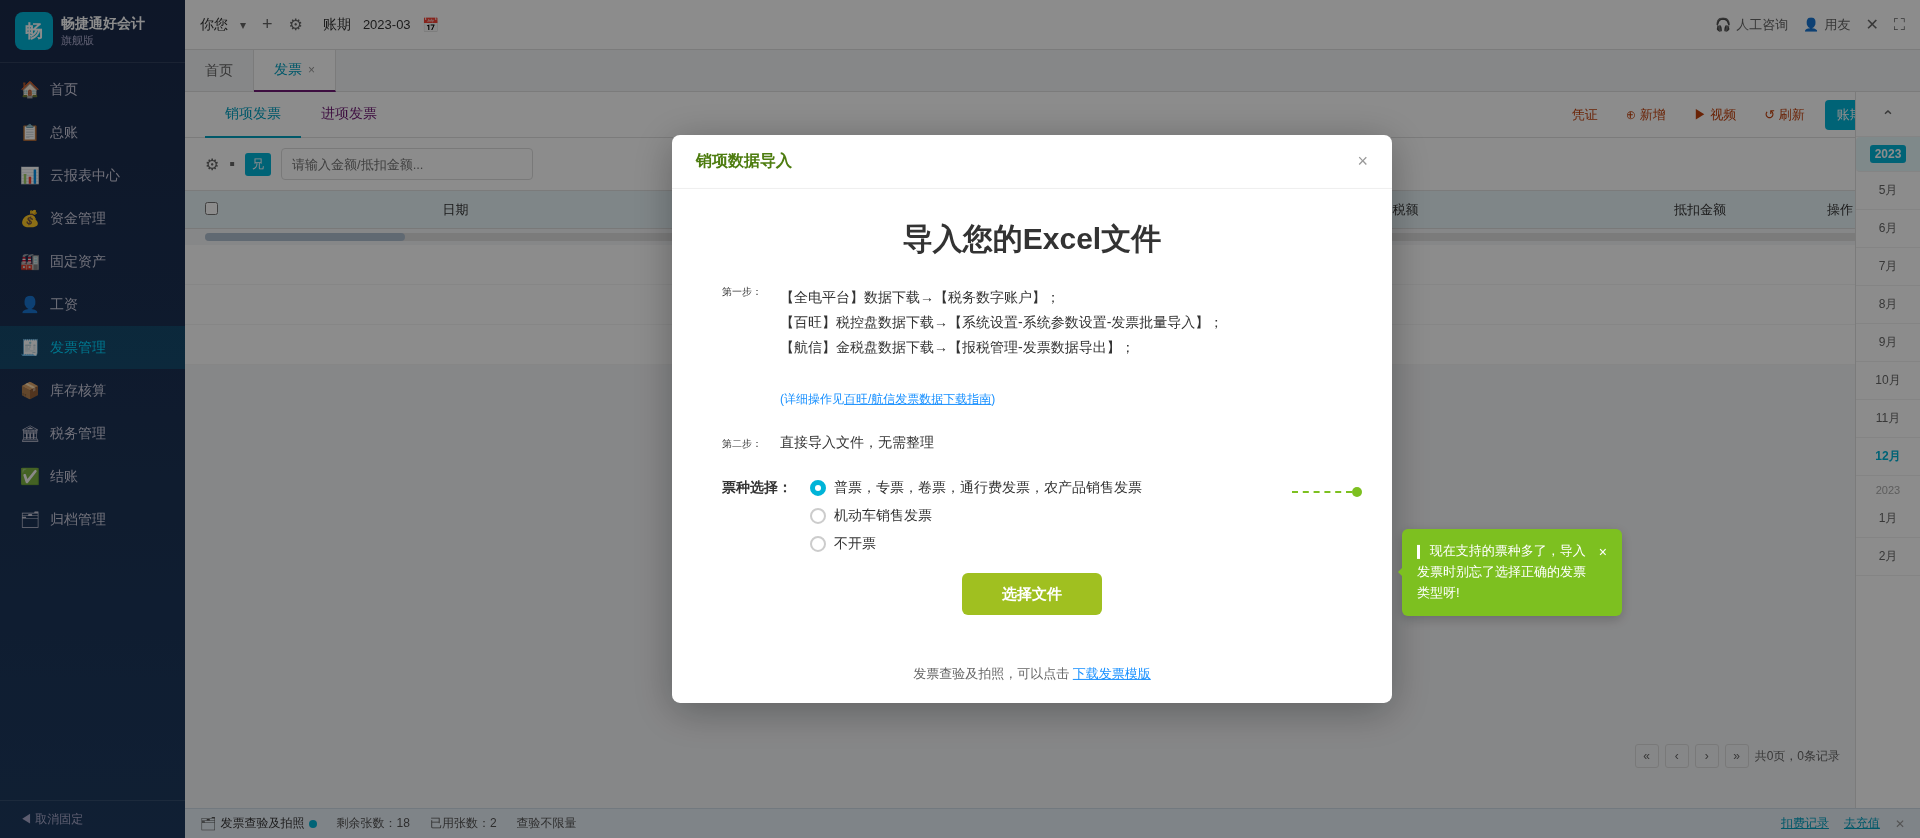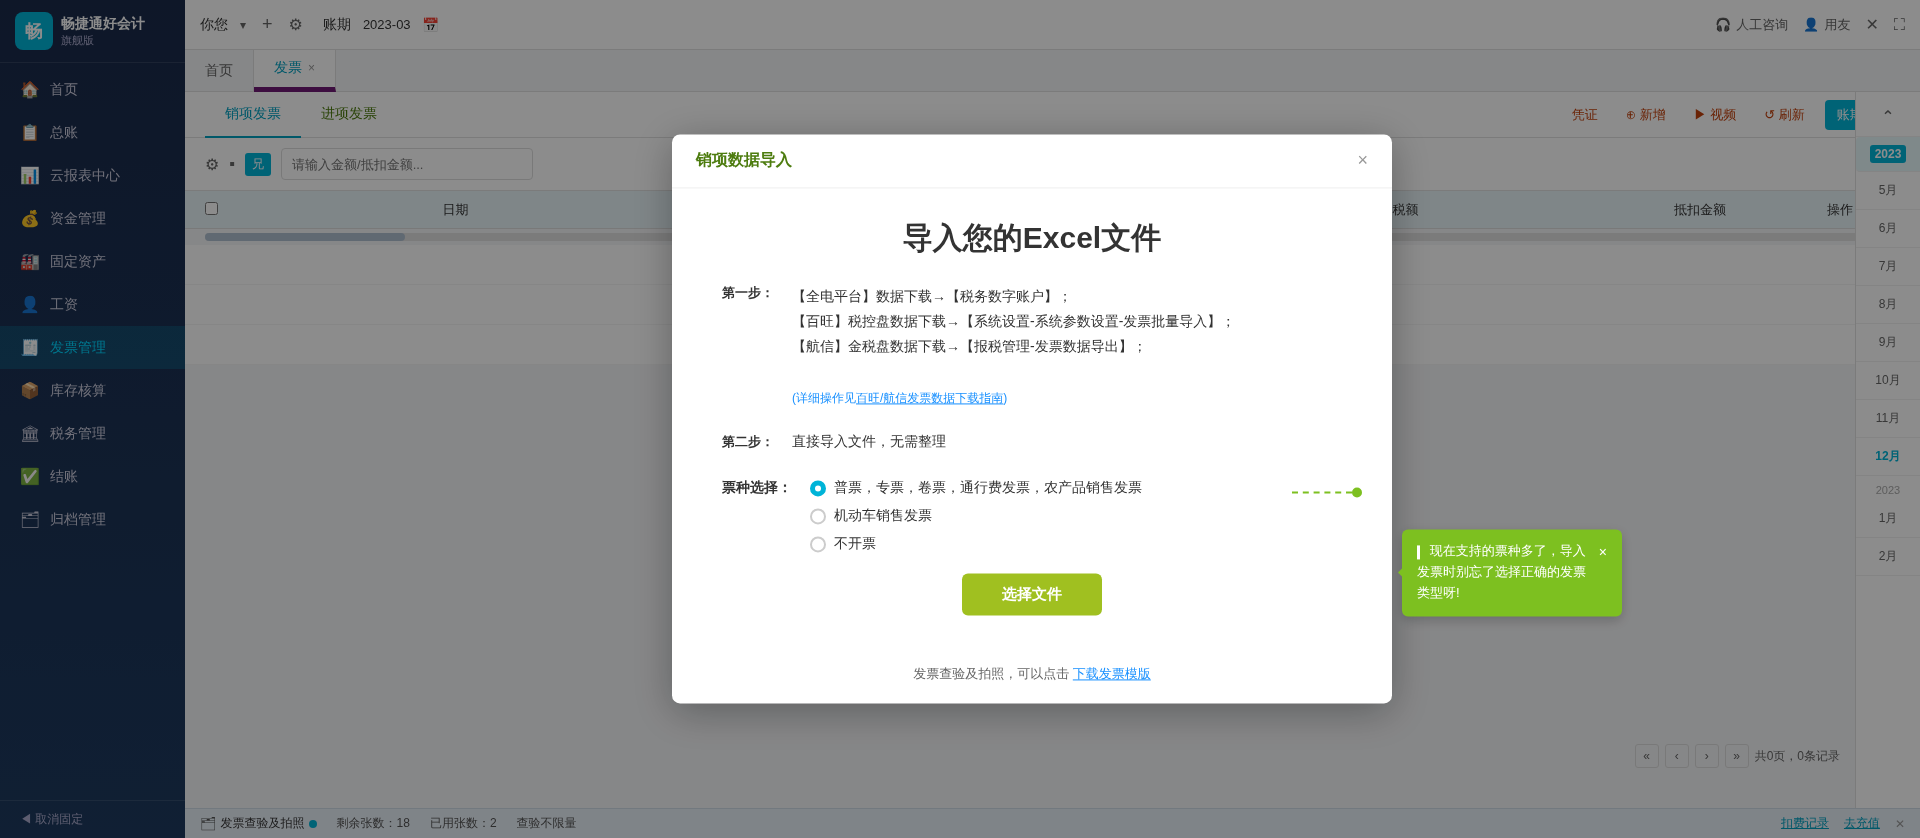--- a/index.html
+++ b/index.html
@@ -53,39 +53,39 @@
     
     .tabbar {
       position: absolute; left: 185px; top: 50px; right: 0; height: 42px;
       background: #f5f6f8; border-bottom: 1px solid #e0e0e0;
       display: flex; align-items: center; padding: 0 0;
     }
     .tab {
       height: 42px; padding: 0 20px; display: flex; align-items: center; gap: 6px;
       font-size: 14px; cursor: pointer; border-right: 1px solid #e0e0e0;
     }
-    .tab.active { background: #fff; color: #00a0c0; border-bottom: 5px solid #701a75; }
+    .tab.active { background: #fff; color: #00a0c0; border-bottom: 2px solid #701a75; }
     .tab.inactive { color: #666; }
     .tab-close { font-size: 12px; color: #999; cursor: pointer; }
 
     
     .content {
       position: absolute; left: 185px; top: 92px; right: 0; bottom: 30px;
       background: #f5f6f8;
     }
 
     
     .invoice-tabs {
       background: #fff; padding: 0 20px; display: flex; align-items: center; gap: 0;
       border-bottom: 1px solid #e0e0e0; height: 46px;
     }
     .inv-tab {
       padding: 0 20px; height: 46px; display: flex; align-items: center;
       font-size: 14px; cursor: pointer; border-bottom: 2px solid transparent;
-      color: #4d7c0f;
+      color: #701a75;
     }
     .inv-tab.active { color: #00a0c0; border-bottom-color: #00a0c0; }
 
     
     .inv-toolbar {
       background: #fff; padding: 10px 20px; display: flex; align-items: center; gap: 10px;
       border-bottom: 1px solid #e0e0e0;
     }
     .search-input {
       width: 252px; height: 32px; border: 1px solid #ddd; border-radius: 4px;
@@ -149,21 +149,21 @@
     }
     .modal-header {
       padding: 16px 24px; border-bottom: 1px solid #eee;
       display: flex; align-items: center; justify-content: space-between;
     }
     .modal-title { font-size: 16px; font-weight: bold; color: #4d7c0f; }
     .modal-close { font-size: 18px; color: #999; cursor: pointer; background: none; border: none; }
     .modal-body { padding: 30px 50px 20px; }
     .modal-main-title { text-align: center; font-size: 30px; font-weight: bold; color: #333; margin-bottom: 25px; }
     .step { margin-bottom: 20px; }
-    .step-title { font-size: 13px; font-weight: bold; color: #333; margin-bottom: 8px; }
+    .step-title { font-size: 10px; font-weight: normal; color: #333; margin-bottom: 8px; }
     .step-content { font-size: 14px; color: #333; line-height: 1.8; padding-left: 10px; }
     .step-link { color: #1890ff; text-decoration: underline; cursor: pointer; }
     .step-hint { color: #1890ff; font-size: 12px; margin-top: 28px; }
     .ticket-select { margin-bottom: 20px; }
     .ts-label { font-size: 14px; font-weight: bold; color: #333; margin-bottom: 12px; }
     .radio-group { display: flex; flex-direction: column; gap: 10px; padding-left: 10px; }
     .radio-item { display: flex; align-items: center; gap: 8px; font-size: 14px; color: #333; cursor: pointer; }
     .radio-circle {
       width: 16px; height: 16px; border-radius: 50%; border: 2px solid #ccc;
       display: flex; align-items: center; justify-content: center; flex-shrink: 0;

